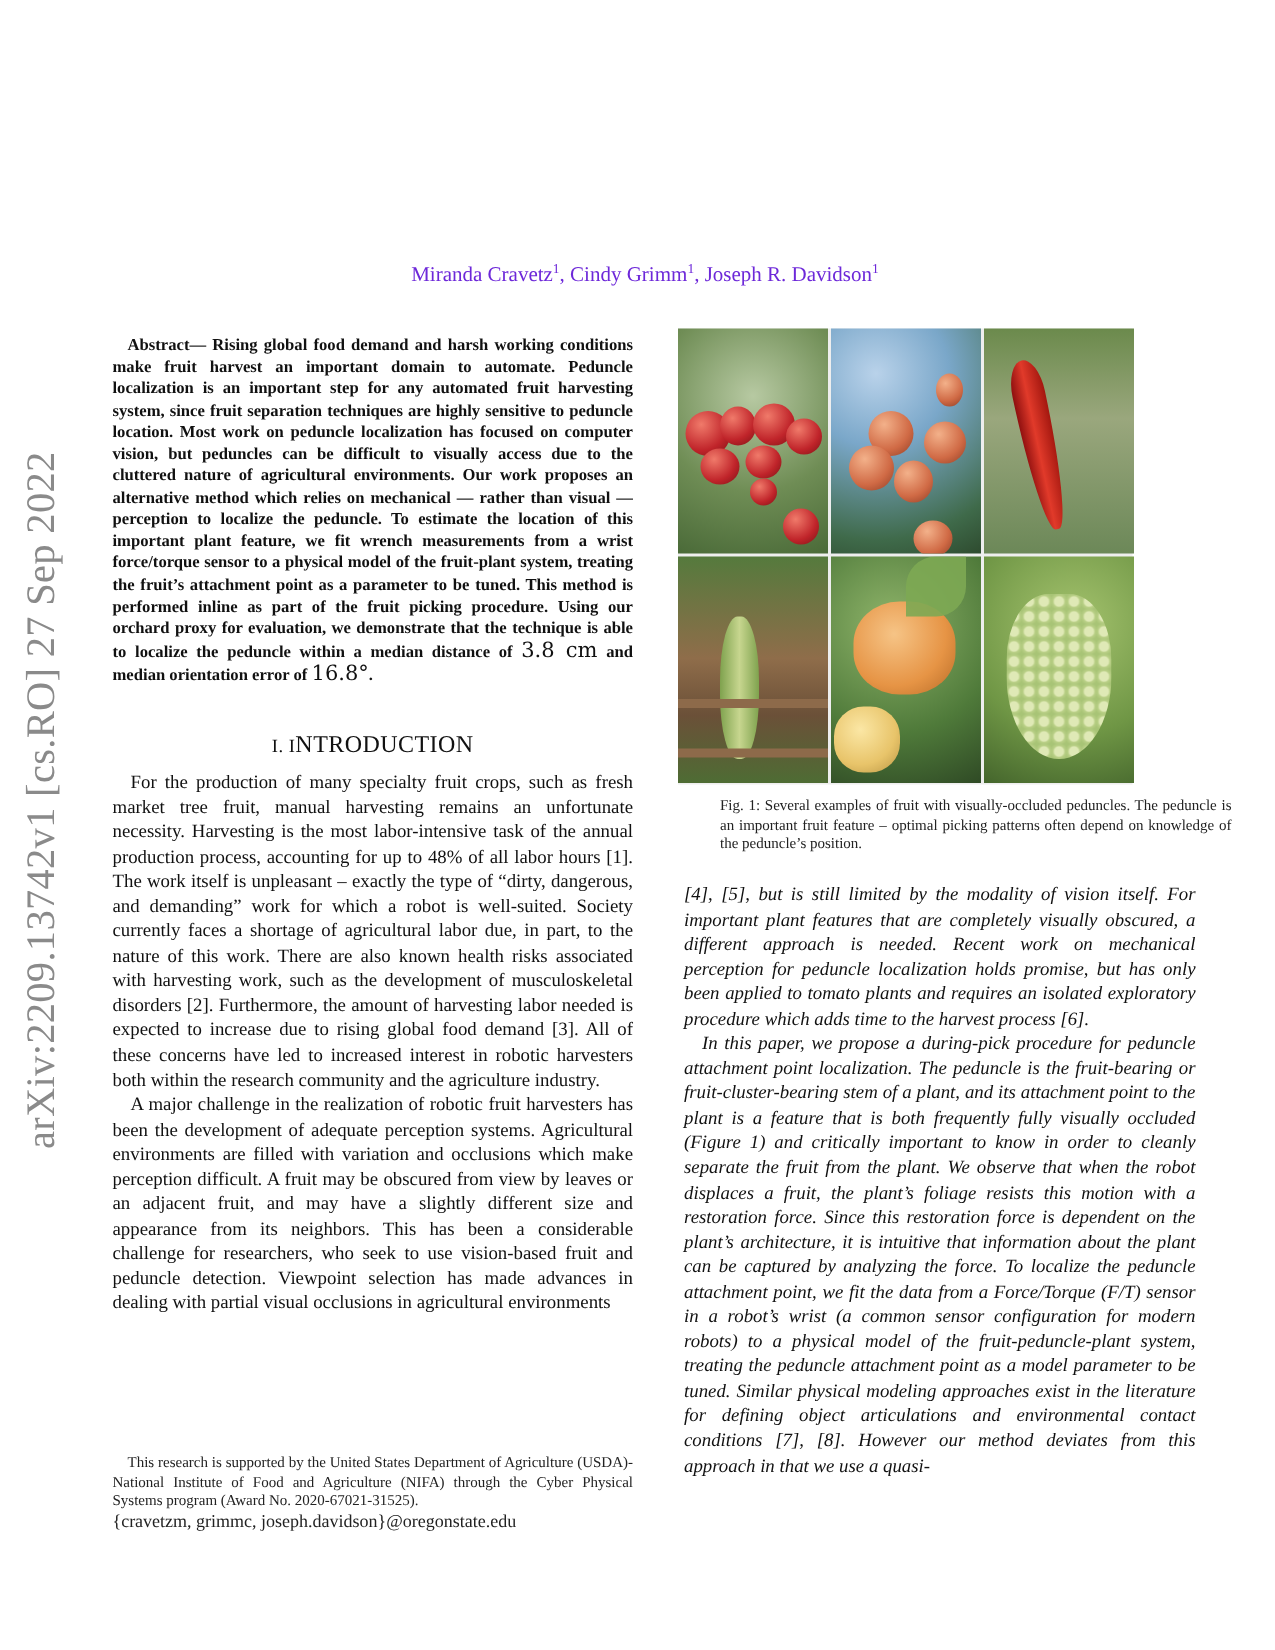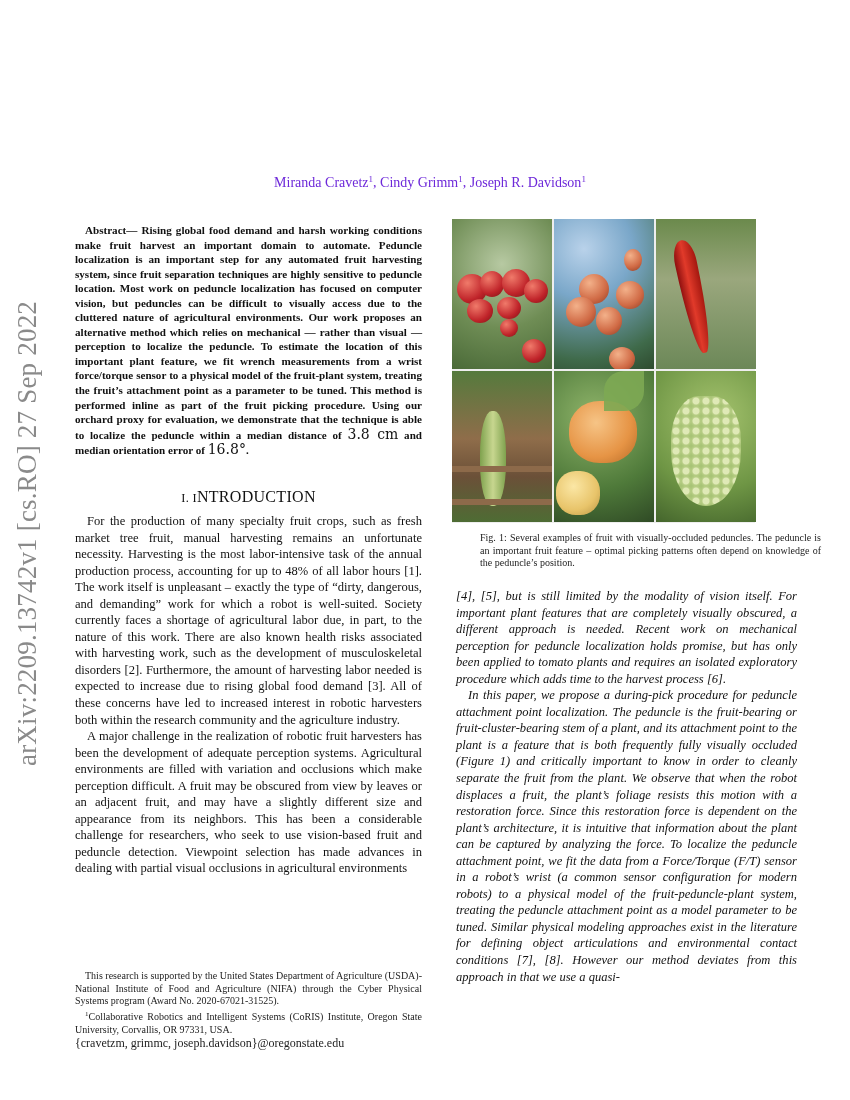--- a/index.html
+++ b/index.html
@@ -89,21 +89,20 @@
   <span>I</span><span class="sc">NTRODUCTION</span>
 </div>
 
 <div class="col left intro">
   <p>For the production of many specialty fruit crops, such as fresh market tree fruit, manual harvesting remains an unfortunate necessity. Harvesting is the most labor-intensive task of the annual production process, accounting for up to 48% of all labor hours [1]. The work itself is unpleasant – exactly the type of “dirty, dangerous, and demanding” work for which a robot is well-suited. Society currently faces a shortage of agricultural labor due, in part, to the nature of this work. There are also known health risks associated with harvesting work, such as the development of musculoskeletal disorders [2]. Furthermore, the amount of harvesting labor needed is expected to increase due to rising global food demand [3]. All of these concerns have led to increased interest in robotic harvesters both within the research community and the agriculture industry.</p>
   <p>A major challenge in the realization of robotic fruit harvesters has been the development of adequate perception systems. Agricultural environments are filled with variation and occlusions which make perception difficult. A fruit may be obscured from view by leaves or an adjacent fruit, and may have a slightly different size and appearance from its neighbors. This has been a considerable challenge for researchers, who seek to use vision-based fruit and peduncle detection. Viewpoint selection has made advances in dealing with partial visual occlusions in agricultural environments</p>
 </div>
 
 <div class="col left footnotes">
   <p>This research is supported by the United States Department of Agriculture (USDA)-National Institute of Food and Agriculture (NIFA) through the Cyber Physical Systems program (Award No. 2020-67021-31525).</p>
-  <p><sup>1</sup><span>Collaborative Robotics and Intelligent Systems (CoRIS) Institute, Oregon State University, Corvallis, OR 97331, USA.</span></p>
   <p class="email">{cravetzm, grimmc, joseph.davidson}@oregonstate.edu</p>
 </div>
 
 <div class="figure">
   <div class="tile t1">
     <div class="fruit" style="left:5px;top:55px;width:30px;height:30px;background:radial-gradient(circle at 35% 30%,#f07a6a,#c0242a 60%,#7a1215);"></div>
     <div class="fruit" style="left:28px;top:52px;width:24px;height:26px;background:radial-gradient(circle at 35% 30%,#f07a6a,#c0242a 60%,#7a1215);"></div>
     <div class="fruit" style="left:50px;top:50px;width:28px;height:28px;background:radial-gradient(circle at 35% 30%,#f07a6a,#c0242a 60%,#7a1215);"></div>
     <div class="fruit" style="left:15px;top:80px;width:26px;height:24px;background:radial-gradient(circle at 35% 30%,#f07a6a,#c0242a 60%,#7a1215);"></div>
     <div class="fruit" style="left:45px;top:78px;width:24px;height:22px;background:radial-gradient(circle at 35% 30%,#f07a6a,#c0242a 60%,#7a1215);"></div>

